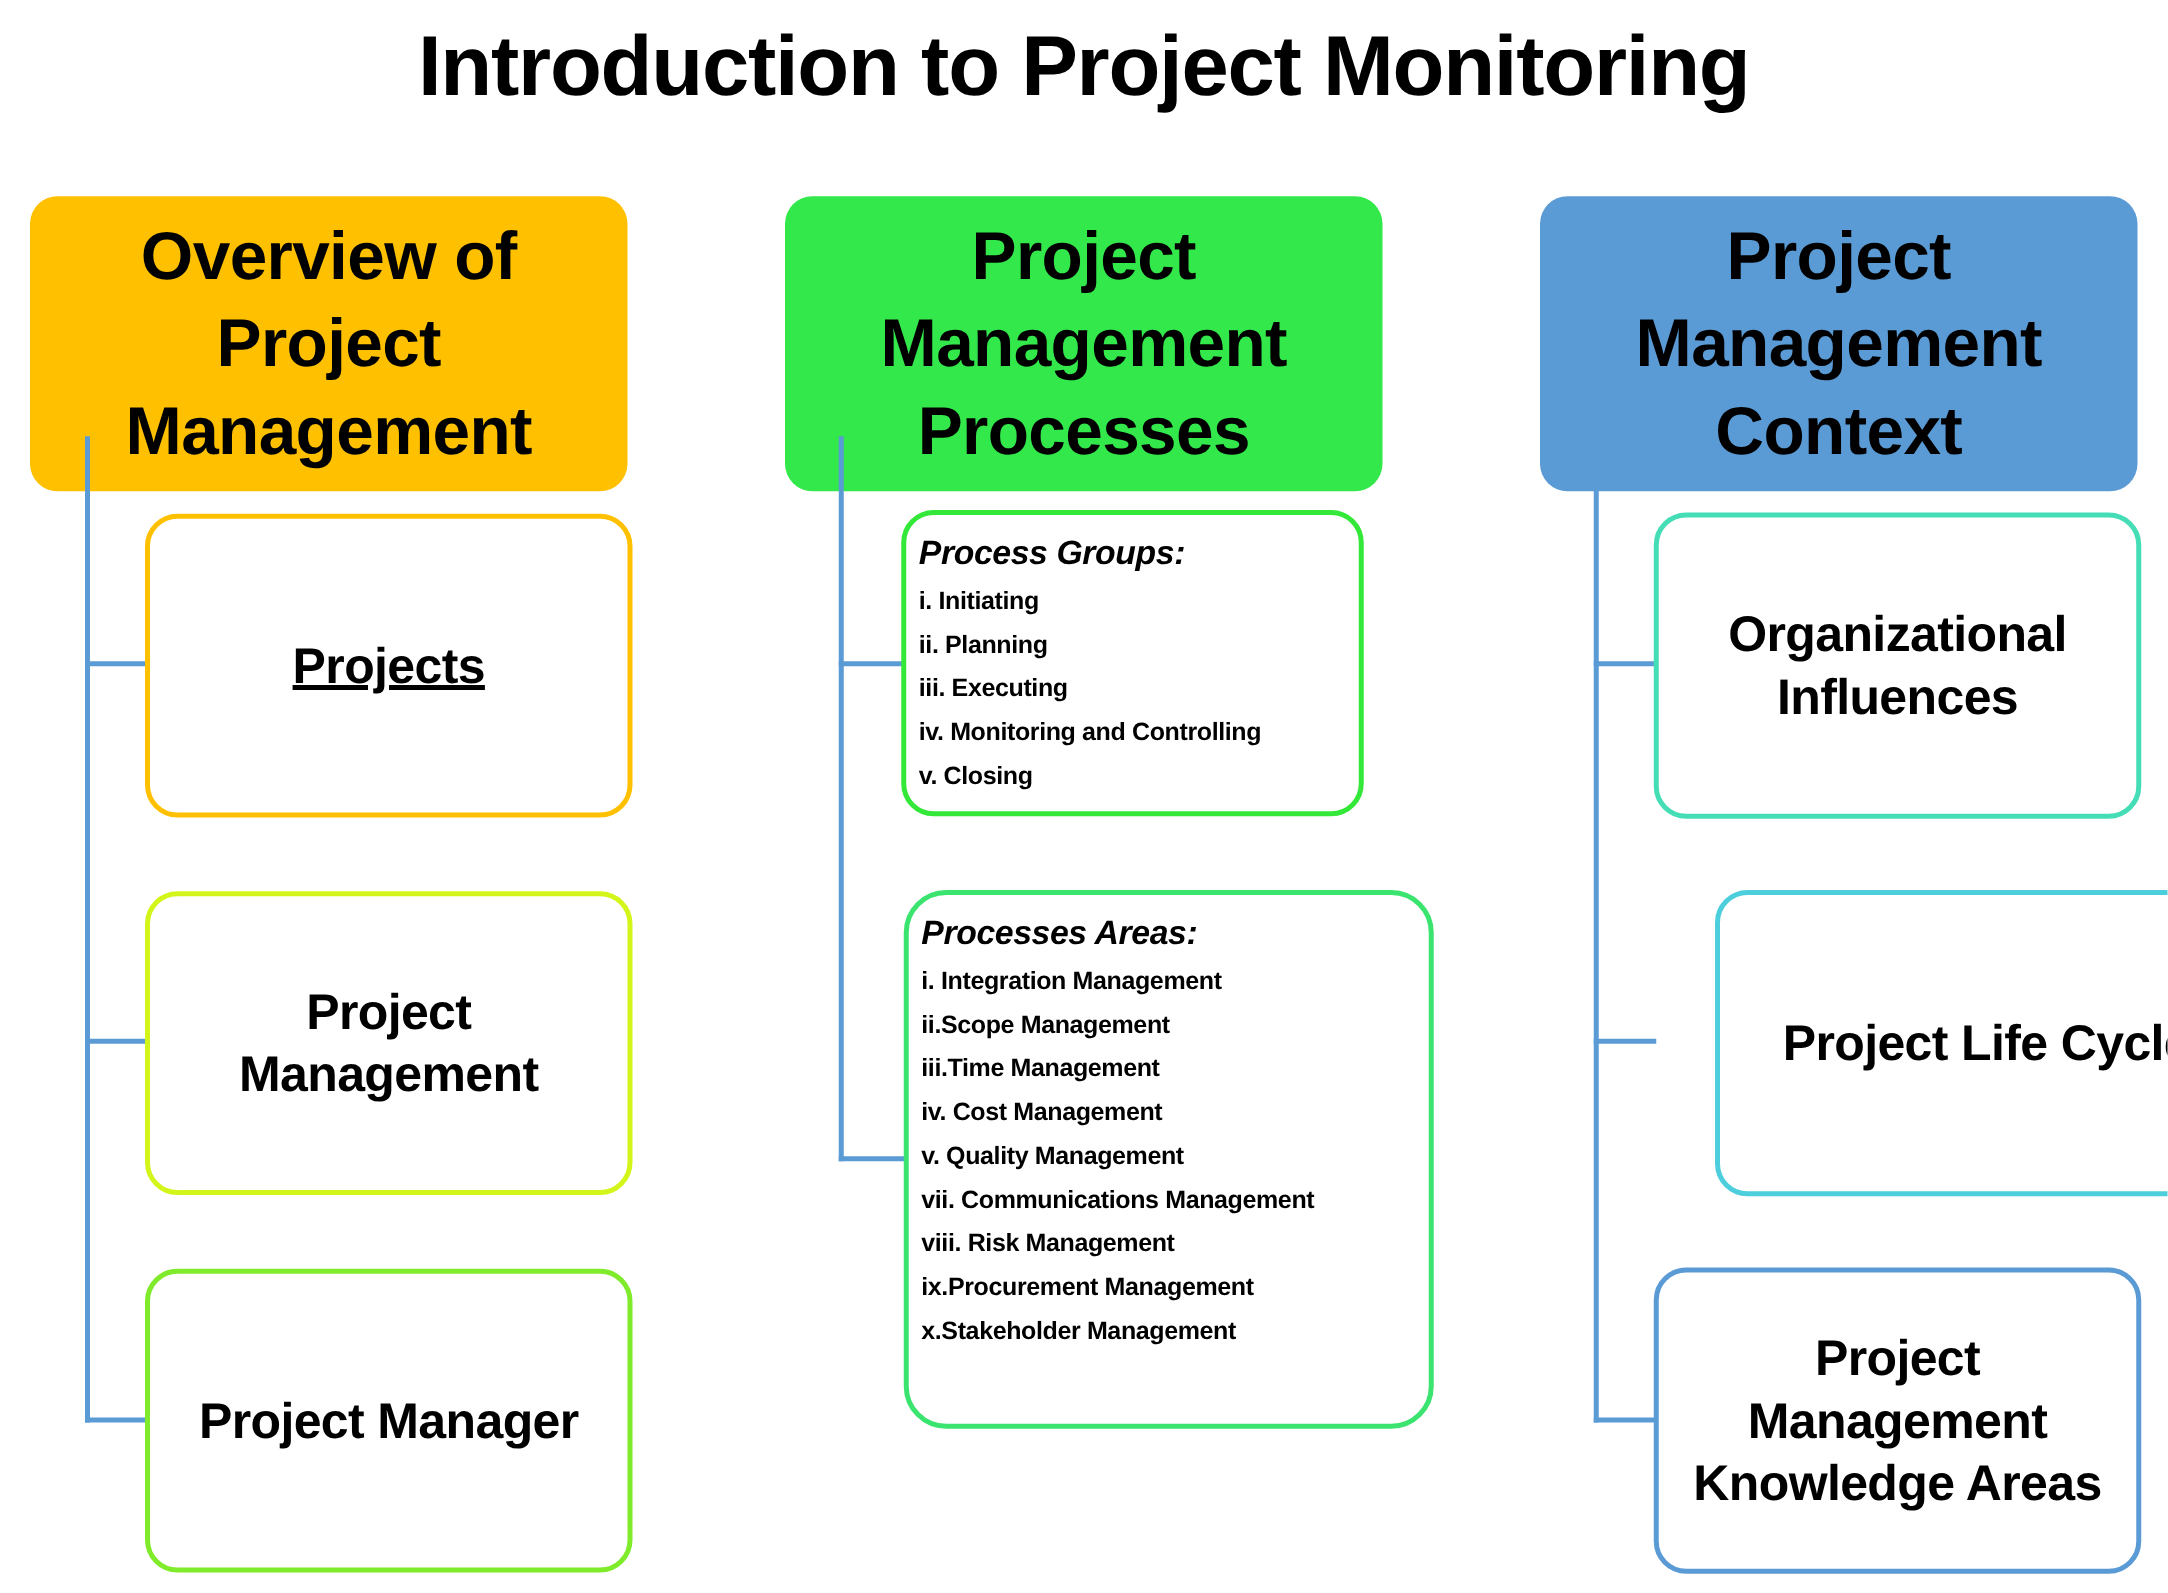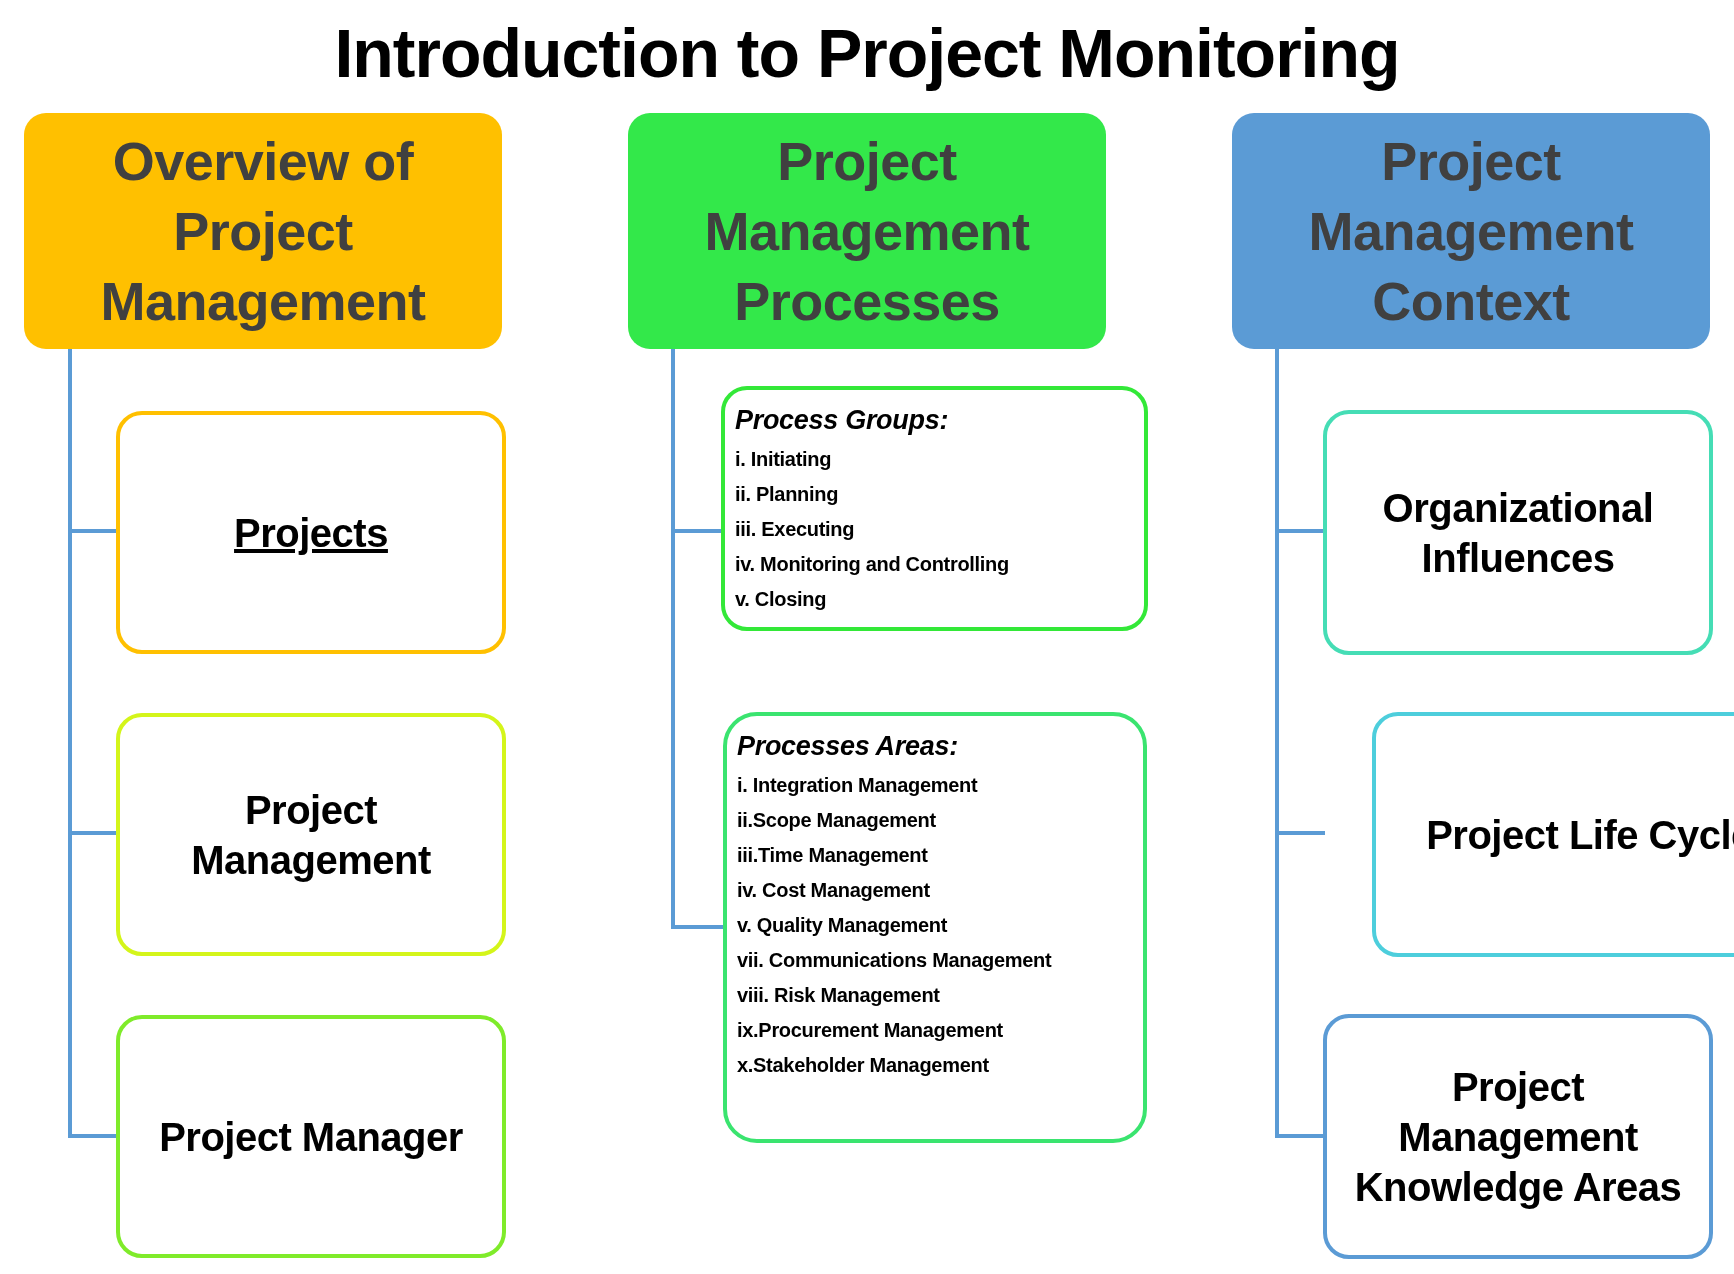--- a/index.html
+++ b/index.html
@@ -22,29 +22,30 @@
     width: 1734px;
     text-align: center;
     font-size: 68px;
     font-weight: bold;
     letter-spacing: -1px;
     line-height: 90px;
   }
   .header-box {
     position: absolute;
     border-radius: 22px;
-    color: #404040;
+    color: #000000;
     font-weight: bold;
     font-size: 54px;
     line-height: 70px;
     text-align: center;
     display: flex;
     align-items: center;
     justify-content: center;
     letter-spacing: -0.5px;
+    margin-top: 44px;
   }
   .header-box span { white-space: pre-line; }
   .line {
     position: absolute;
     background: #5B9BD5;
   }
   .child-box {
     position: absolute;
     box-sizing: border-box;
     border-width: 4px;
@@ -114,21 +115,21 @@
 <div class="header-box" style="left:628px; top:113px; width:478px; height:236px; background:#33E84A;">
   <span>Project
 Management
 Processes</span>
 </div>
 
 <div class="line" style="left:671px; top:349px; width:4px; height:580px;"></div>
 <div class="line" style="left:671px; top:529px; width:52px; height:4px;"></div>
 <div class="line" style="left:671px; top:925px; width:54px; height:4px;"></div>
 
-<div class="list-box" style="left:721px; top:386px; width:427px; height:245px; border-color:#33E838;">
+<div class="list-box" style="left:721px; top:408px; width:370px; height:245px; border-color:#33E838;">
   <div class="list-heading">Process Groups:</div>
   <div class="list-item">i. Initiating</div>
   <div class="list-item">ii. Planning</div>
   <div class="list-item">iii. Executing</div>
   <div class="list-item">iv. Monitoring and Controlling</div>
   <div class="list-item">v. Closing</div>
 </div>
 
 <div class="list-box" style="left:723px; top:712px; width:424px; height:431px; border-color:#3AE46F; border-radius:34px;">
   <div class="list-heading">Processes Areas:</div>

